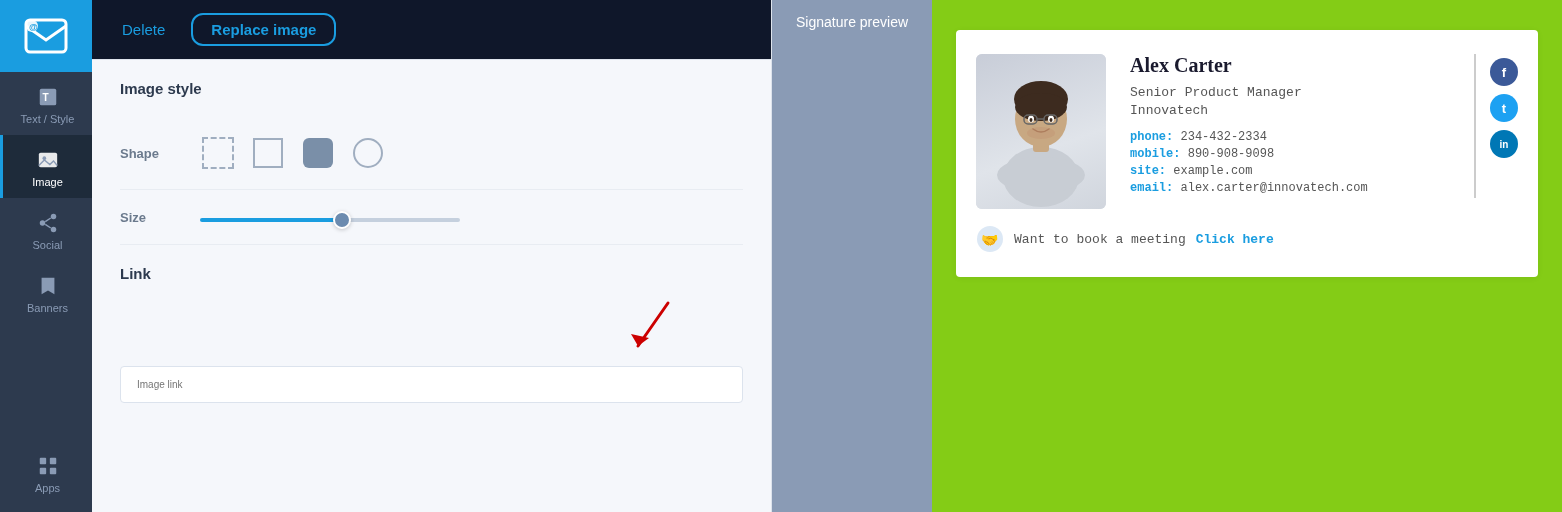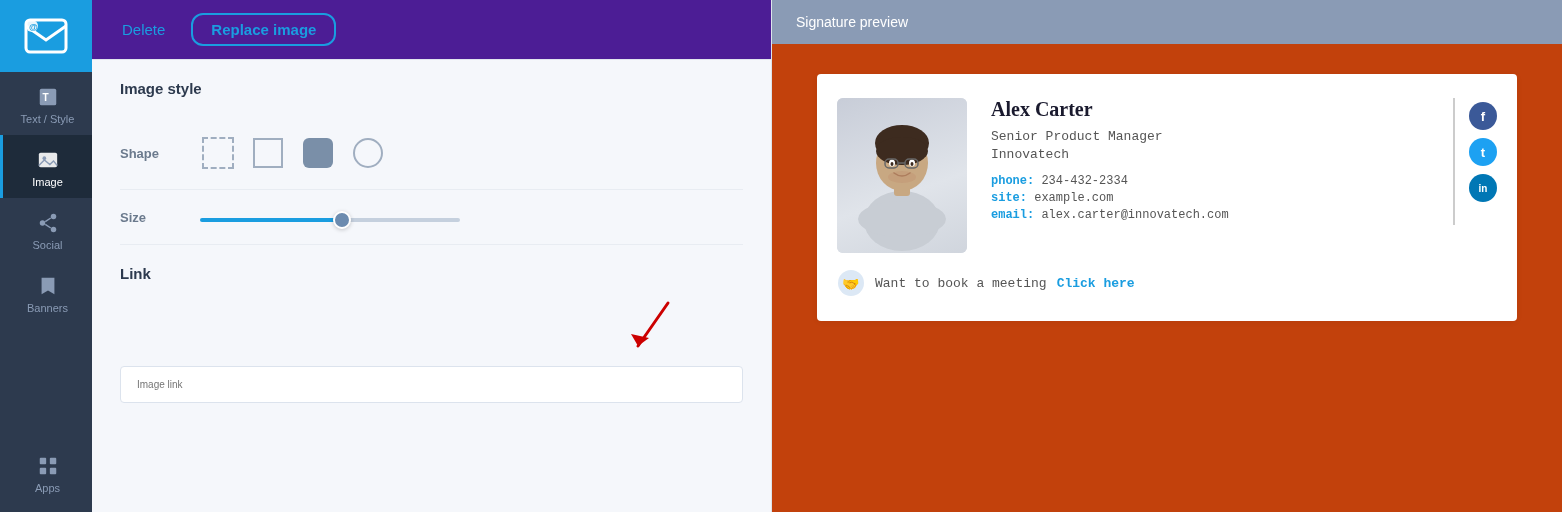--- a/index.html
+++ b/index.html
@@ -54,21 +54,21 @@
       flex-direction: column;
       height: 100%;
       border-right: 1px solid #dde3ec;
     }
 
     
     .toolbar {
       display: flex;
       align-items: center;
       padding: 12px 20px;
-      background: #4c1d95;
+      background: #0f172a;
       border-bottom: 1px solid #e0e5ee;
       gap: 16px;
       height: 60px;
     }
     .btn-delete {
       background: transparent;
       border: none;
       color: #1a9de0;
       font-size: 15px;
       cursor: pointer;
@@ -193,23 +193,23 @@
       border-radius: 4px;
       font-size: 10px;
       color: #999;
       background: #fff;
       outline: none;
     }
 
     
     .preview-panel {
       flex: 1;
-      background: #c2410c;
-      display: flex;
-      flex-direction: column;
+      background: #84cc16;
+      display: flex;
+      flex-direction: row;
       height: 100%;
     }
     .preview-header {
       background: #8a9bb5;
       color: #fff;
       padding: 14px 24px;
       font-size: 14px;
       font-weight: 500;
     }
     .preview-content {
@@ -477,20 +477,24 @@
           <div class="sig-name">Alex Carter</div>
           <div class="sig-title-text">Senior Product Manager</div>
           <div class="sig-company">Innovatech</div>
 
           <div class="sig-contact">
             <div class="sig-contact-row">
               <span class="label">phone:</span>
               <span class="value"> </span><span>234-432-2334</span>
             </div>
             <div class="sig-contact-row">
+              <span class="label">mobile:</span>
+              <span class="value"> </span><span>890-908-9098</span>
+            </div>
+            <div class="sig-contact-row">
               <span class="label">site:</span>
               <span class="value"> </span><span>example.com</span>
             </div>
             <div class="sig-contact-row">
               <span class="label">email:</span>
               <span class="value"> </span><span>alex.carter@innovatech.com</span>
             </div>
           </div>
         </div>
 

